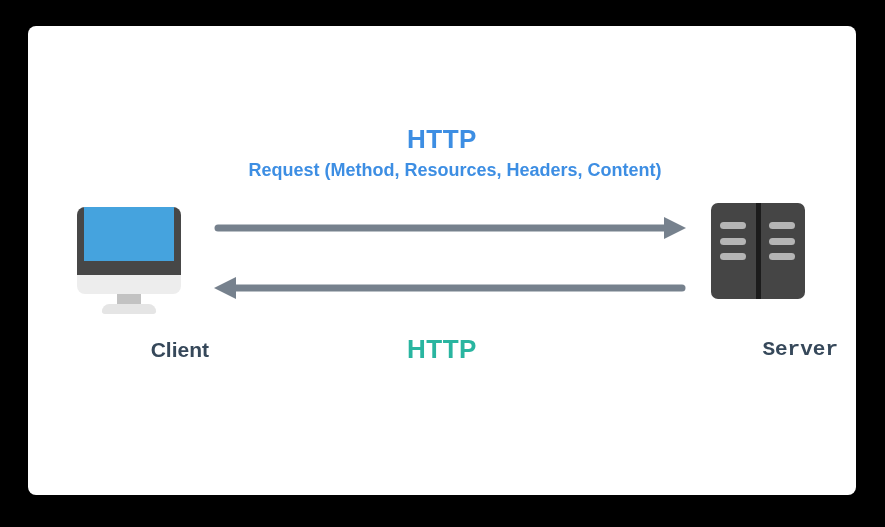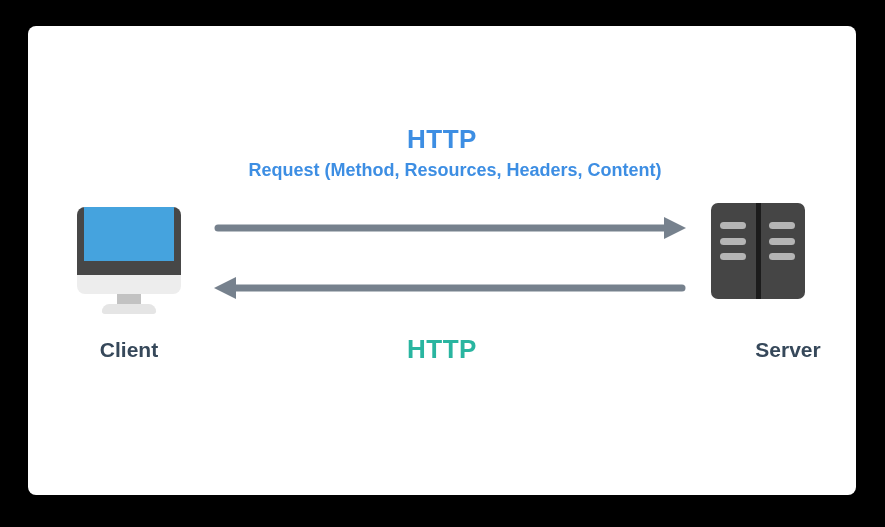--- a/index.html
+++ b/index.html
@@ -48,27 +48,27 @@
     margin-top: 9px;
     padding-left: 26px;
   }
   .request-block { top: 100px; color: #3D8EE3; }
   .response-block { top: 310px; color: #29B5A0; }
 
   .device-label {
     position: absolute;
     top: 312px;
     width: 160px;
-    text-align: center;
+    text-align: right;
     font-size: 21px;
     font-weight: bold;
     color: #36485A;
   }
   .client-label-pos { left: 21px; }
-  .server-label-pos { left: 680px; }
+  .server-label-pos { left: 650px; font-family: Liberation Mono, monospace; }
 
   
   .arrows-svg {
     position: absolute;
     left: 186px;
     top: 190px;
   }
 
   
   .monitor {

